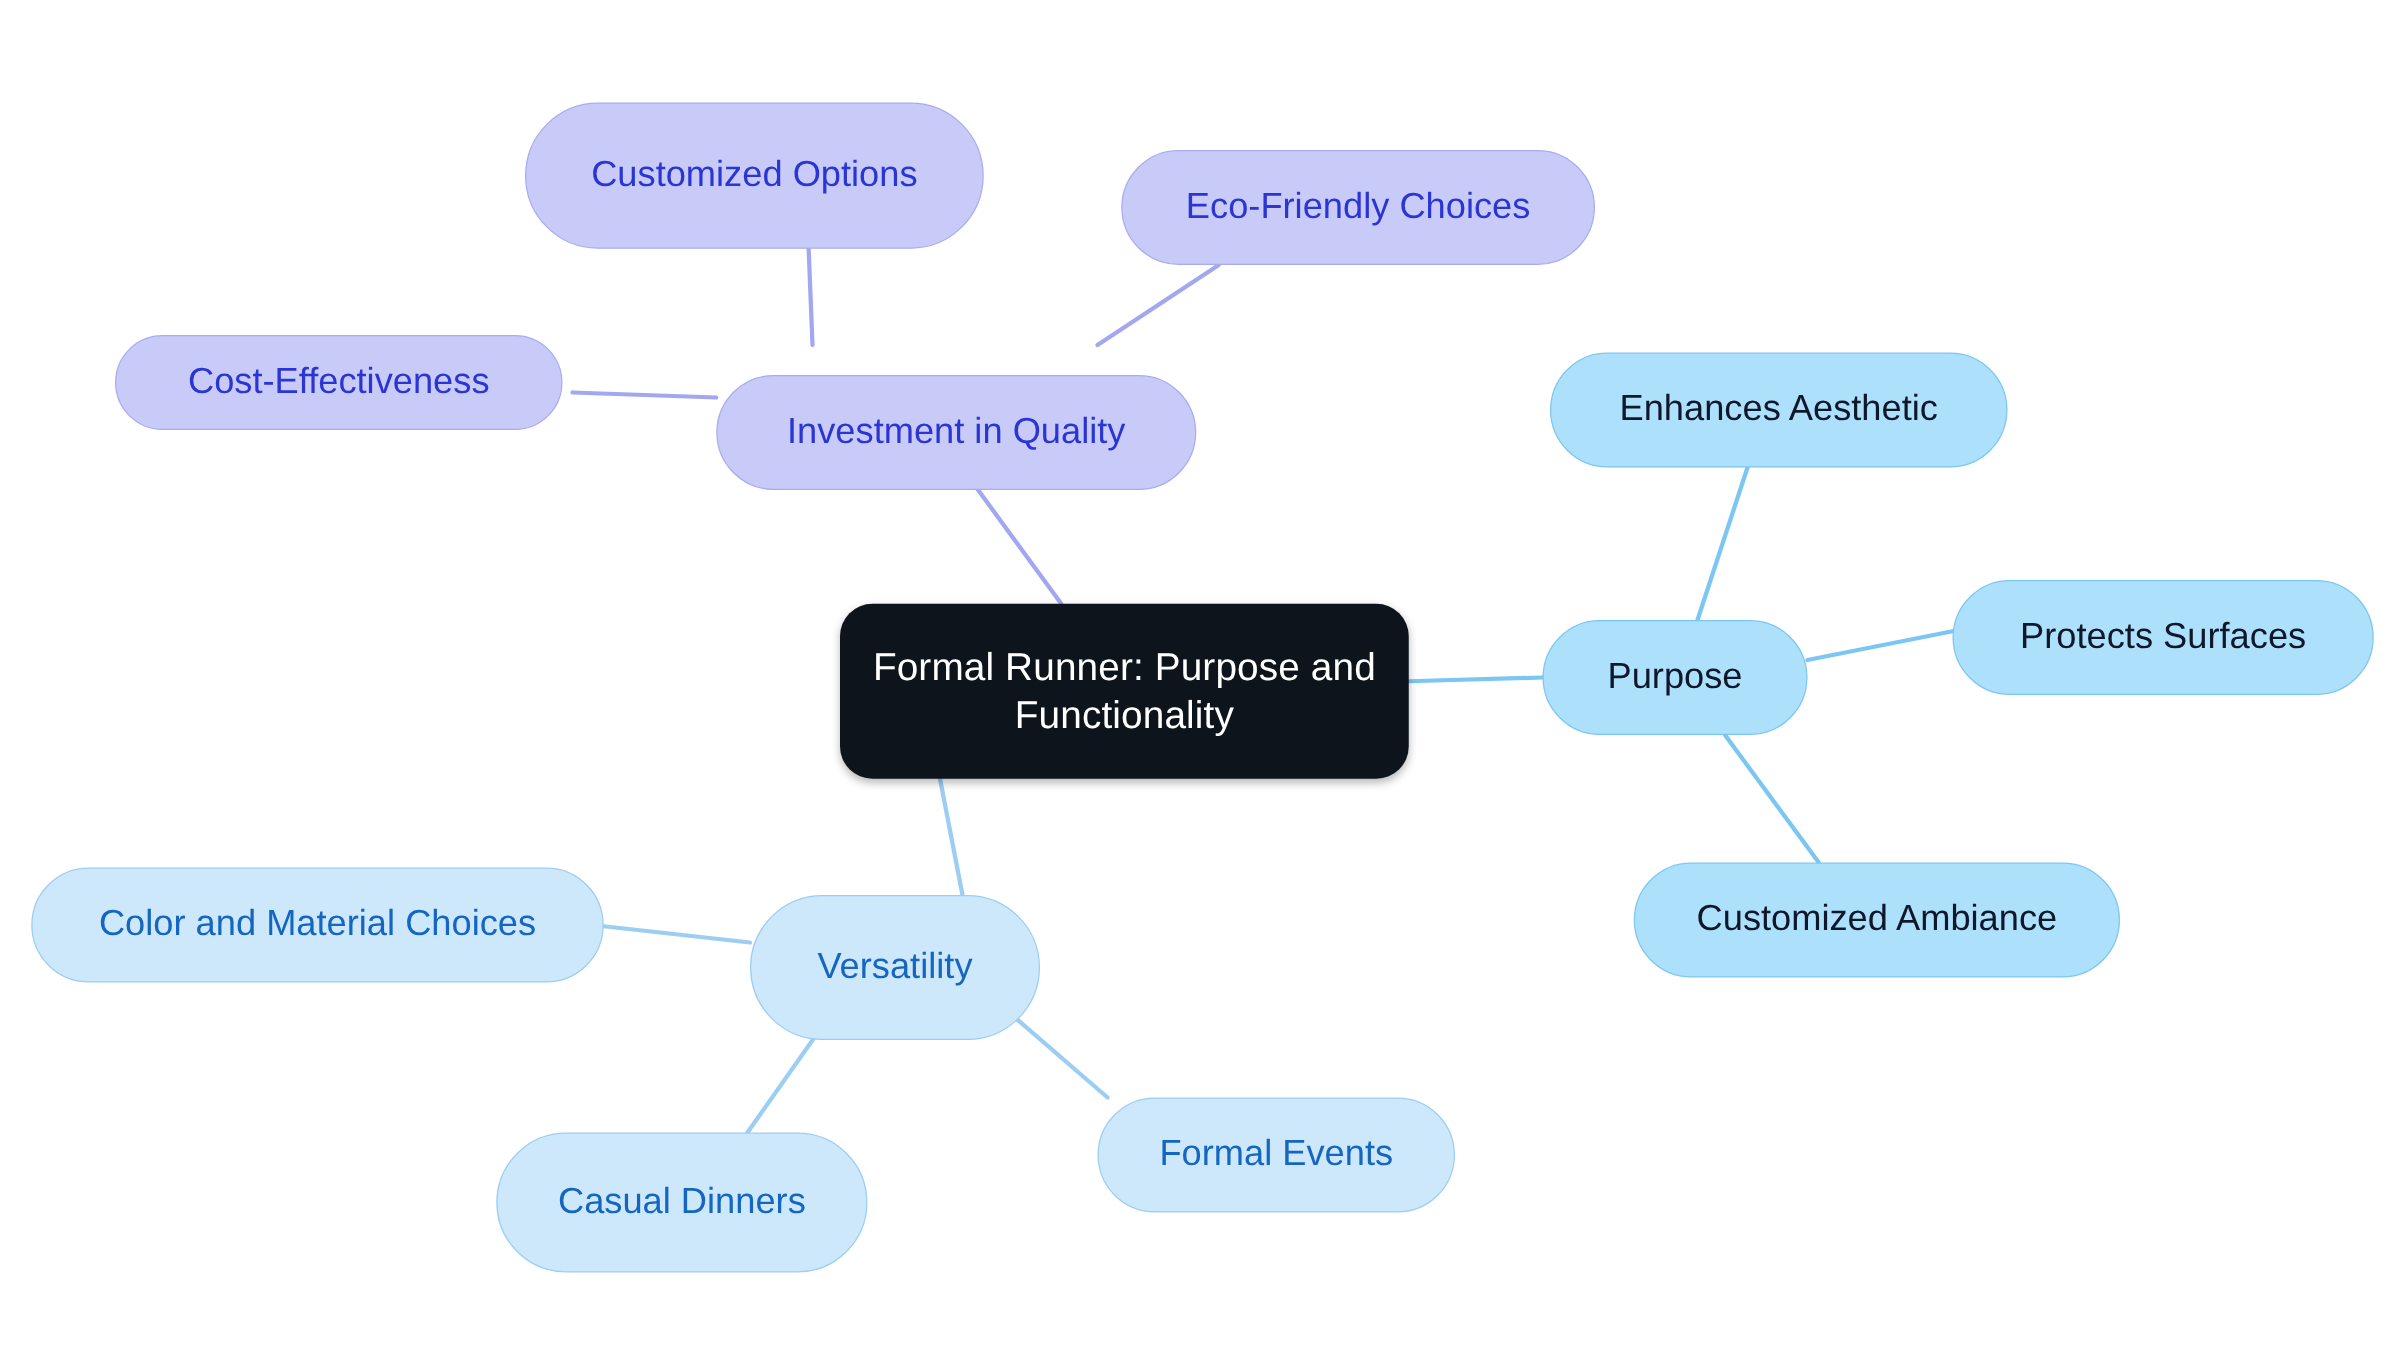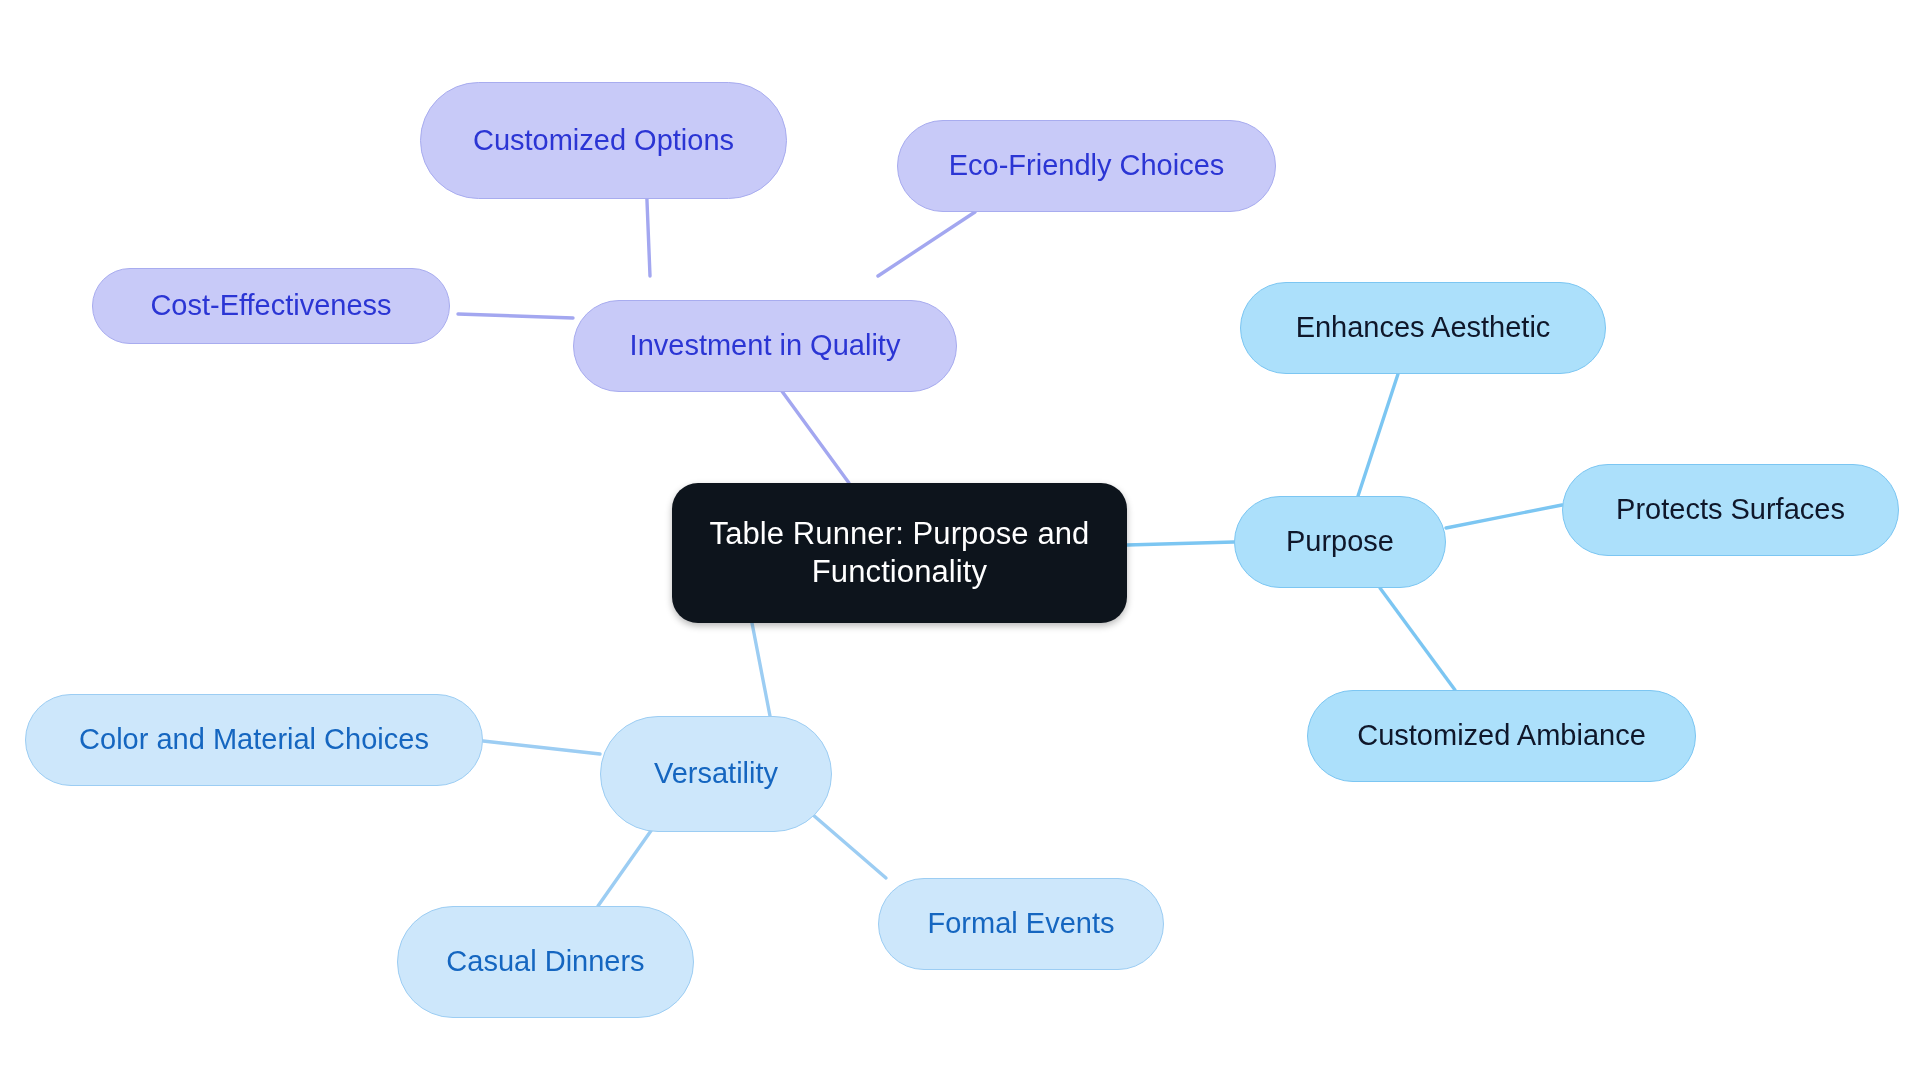--- a/index.html
+++ b/index.html
@@ -79,21 +79,21 @@
       <line x1="1358" y1="496" x2="1398" y2="374" stroke="#7cc6f2" stroke-width="3.4" stroke-linecap="round"></line>
       <line x1="1446" y1="528" x2="1562" y2="505" stroke="#7cc6f2" stroke-width="3.4" stroke-linecap="round"></line>
       <line x1="1380" y1="588" x2="1455" y2="690" stroke="#7cc6f2" stroke-width="3.4" stroke-linecap="round"></line>
       <line x1="752" y1="623" x2="770" y2="716" stroke="#9ccdf3" stroke-width="3.4" stroke-linecap="round"></line>
       <line x1="600" y1="754" x2="483" y2="741" stroke="#9ccdf3" stroke-width="3.4" stroke-linecap="round"></line>
       <line x1="667" y1="808" x2="598" y2="906" stroke="#9ccdf3" stroke-width="3.4" stroke-linecap="round"></line>
       <line x1="805" y1="808" x2="886" y2="878" stroke="#9ccdf3" stroke-width="3.4" stroke-linecap="round"></line>
     </svg>
 
   <div id="node-layer">
-      <div class="node node-root" style="left: 672px; top: 483px; width: 455px; height: 140px;">Table Runner: Purpose and
+      <div class="node node-root" style="left: 672px; top: 483px; width: 455px; height: 140px;">Formal Runner: Purpose and
 Functionality</div>
       <div class="node node-purple" style="left: 573px; top: 276px; width: 384px; height: 92px; margin-top: 24px;">Investment in Quality</div>
       <div class="node node-purple" style="left: 420px; top: 82px; width: 367px; height: 117px;">Customized Options</div>
       <div class="node node-purple" style="left: 897px; top: 120px; width: 379px; height: 92px;">Eco-Friendly Choices</div>
       <div class="node node-purple" style="left: 92px; top: 268px; width: 358px; height: 76px;">Cost-Effectiveness</div>
       <div class="node node-blue-mid" style="left: 1234px; top: 496px; width: 212px; height: 92px;">Purpose</div>
       <div class="node node-blue-mid" style="left: 1240px; top: 282px; width: 366px; height: 92px;">Enhances Aesthetic</div>
       <div class="node node-blue-mid" style="left: 1562px; top: 464px; width: 337px; height: 92px;">Protects Surfaces</div>
       <div class="node node-blue-mid" style="left: 1307px; top: 690px; width: 389px; height: 92px;">Customized Ambiance</div>
       <div class="node node-blue-light" style="left: 600px; top: 716px; width: 232px; height: 116px; text-align: center;">Versatility</div>

